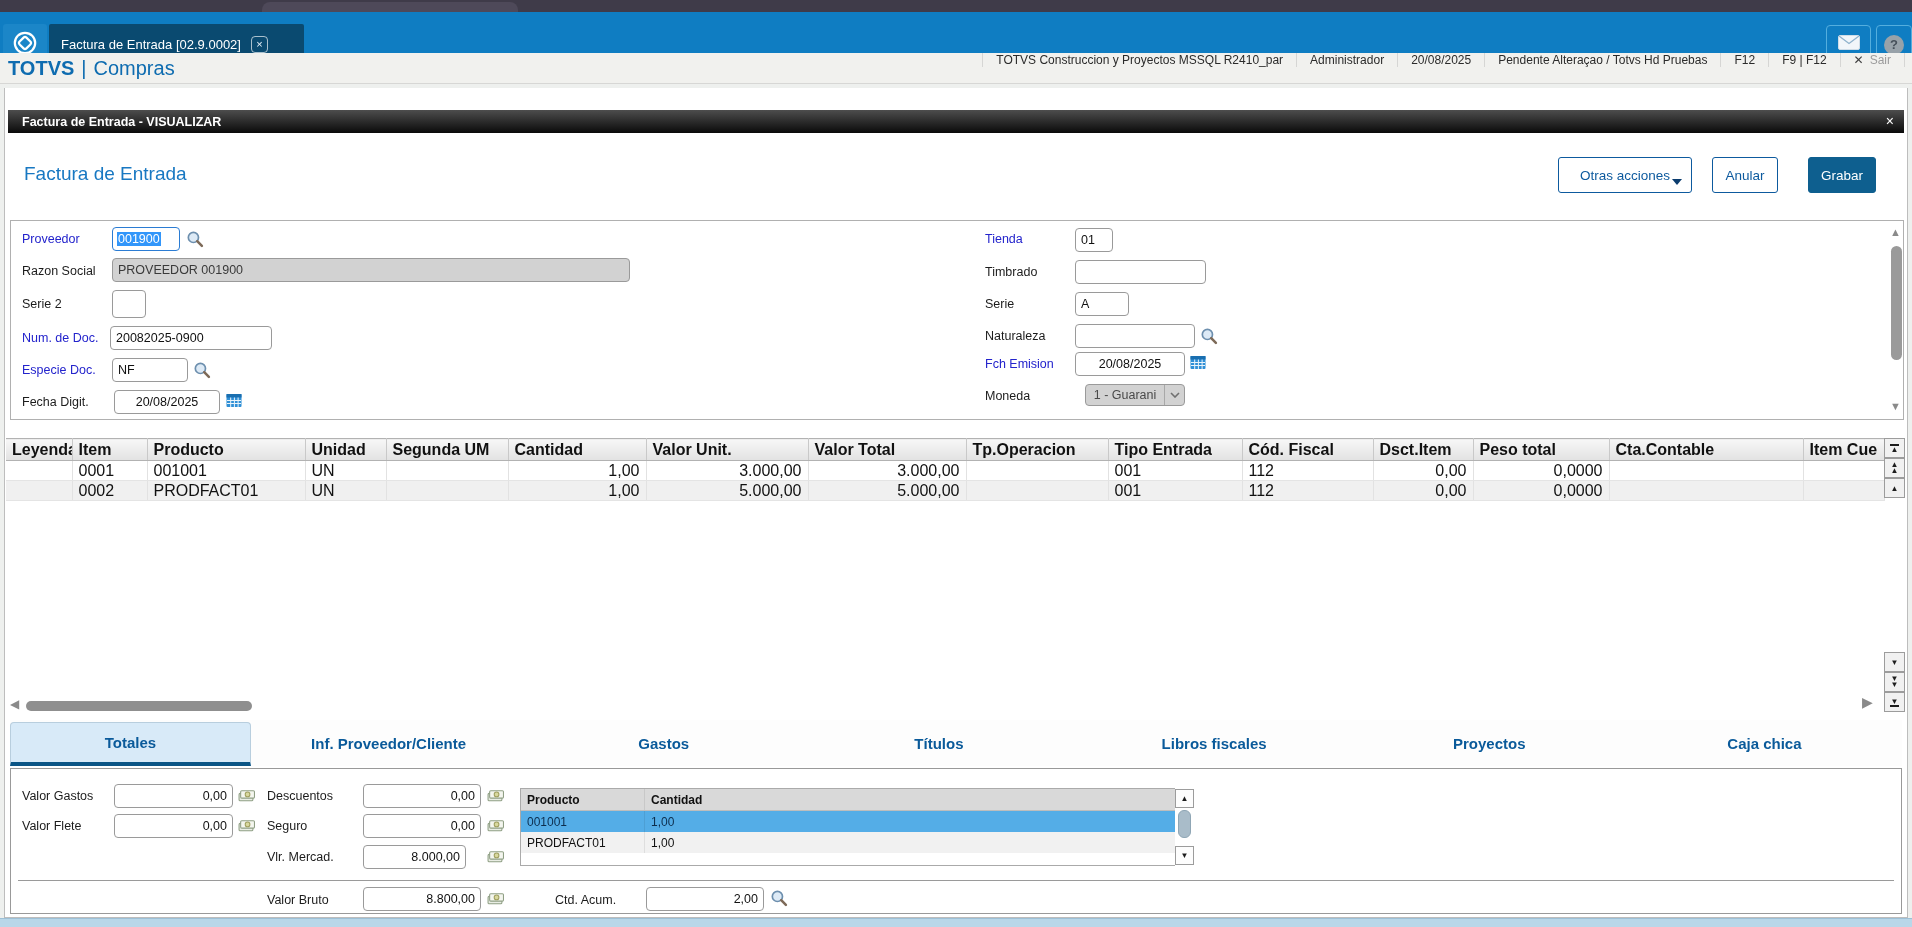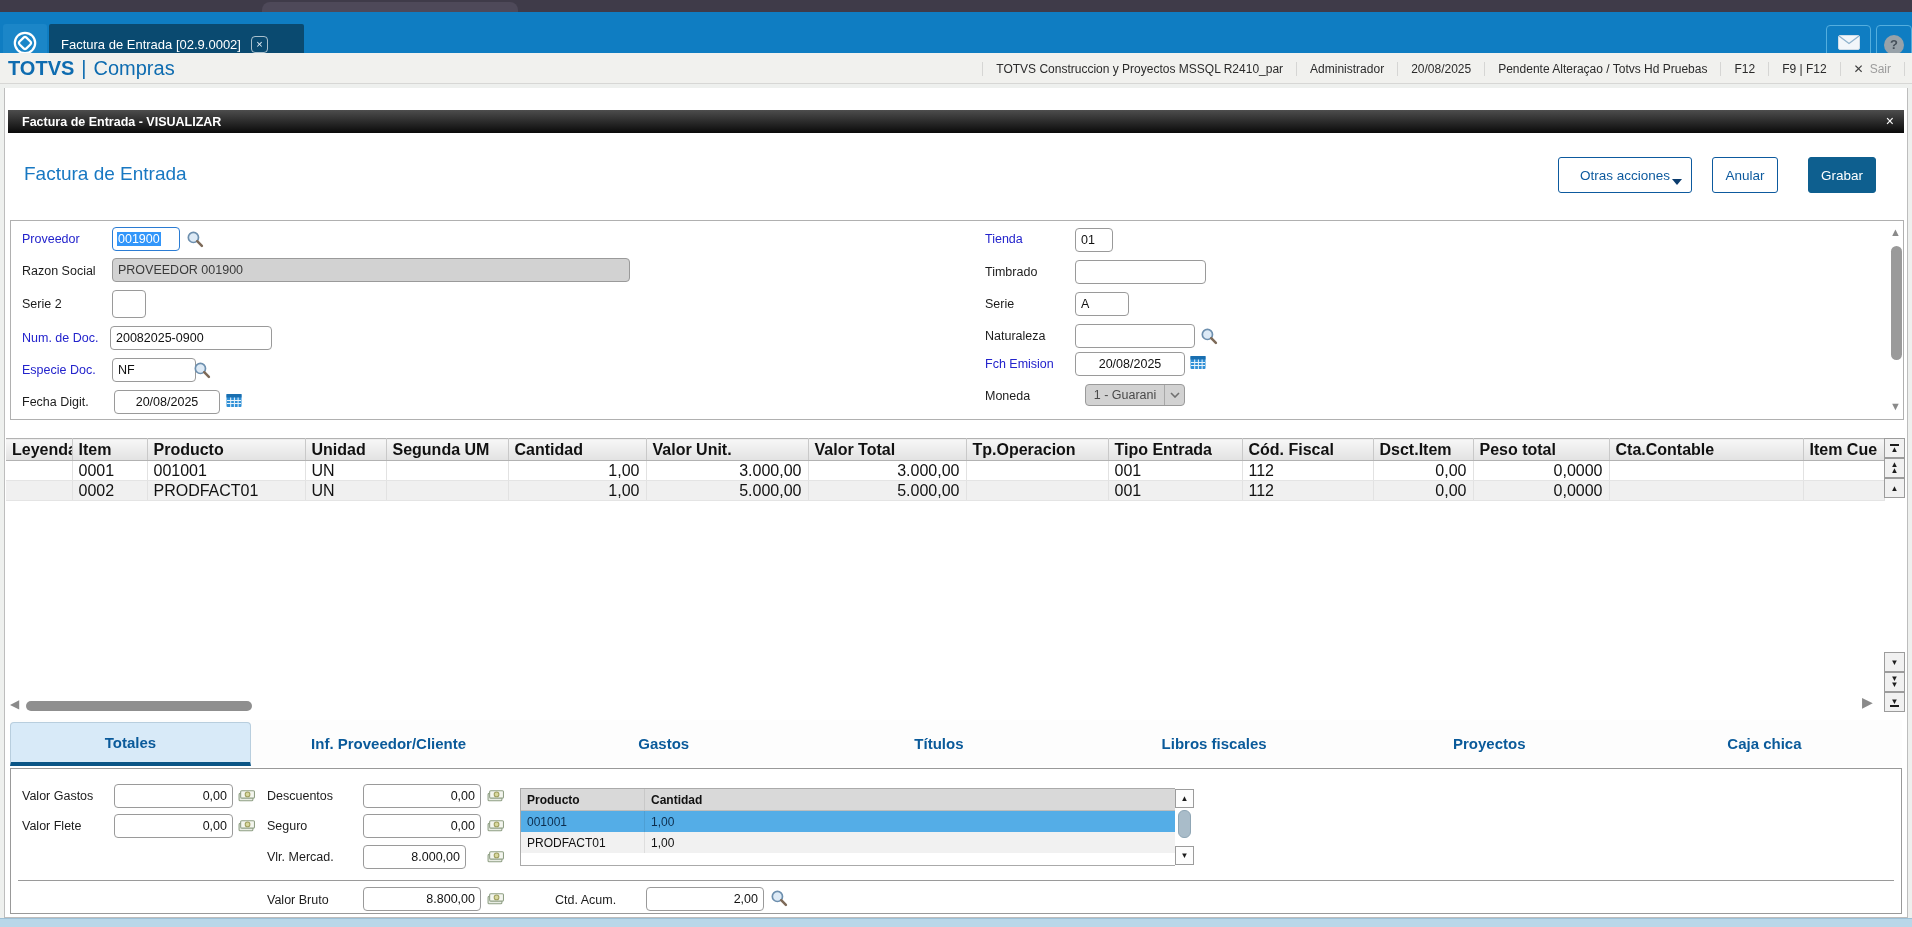--- a/index.html
+++ b/index.html
@@ -20,21 +20,21 @@
   .bar-icon-btn { position:absolute; top:13px; height:39px; border:1px solid #54aede; border-radius:4px; display:flex; align-items:center; justify-content:center; cursor:pointer; }
   #mail-btn { left:1826px; width:45px; }
   #help-btn { left:1876px; width:36px; }
   .help-circle { width:20px; height:20px; border-radius:50%; background:#98a2a9; color:#46505a; font-weight:bold; font-size:13px; text-align:center; line-height:20px; }
 
   
   .module-bar { position:absolute; left:0; top:53px; width:1912px; height:31px; background:#f1f1ee; border-bottom:1px solid #d7d7d5; }
   .brand-wrap { position:absolute; left:8px; top:0; height:31px; display:flex; align-items:center; color:#0e6cb0; font-size:20px; }
   .brand-name { font-weight:bold; }
   .brand-sep { margin:0 7px; font-weight:normal; }
-  .env-cells { position:absolute; right:7px; top:0; height:31px; display:flex; align-items:center; }
+  .env-cells { position:absolute; right:7px; top:0; height:31px; display:flex; align-items:flex-start; }
   .env-cell { display:flex; align-items:center; padding:0 13px; border-left:1px solid #d6d6d4; font-size:12px; color:#2b2b2b; white-space:nowrap; cursor:pointer; }
   .env-cell:last-child { border-right:1px solid #d6d6d4; }
   .exit-x { color:#3c3c3c; font-size:12px; margin-right:6px; }
   .exit-label { color:#9c9c9c; }
 
   
   .win { position:absolute; left:4px; top:88px; width:1904px; height:830px; background:#fff; border:1px solid #bdbdbd; border-top:none; }
   .dlg-titlebar { position:absolute; left:8px; top:110px; width:1896px; height:23px; background:linear-gradient(#4d4d4d,#0a0a0a); display:flex; align-items:center; }
   .dlg-title { color:#fff; font-weight:bold; font-size:12.5px; margin-left:14px; }
   .dlg-close { position:absolute; right:10px; color:#fff; font-size:14px; line-height:23px; cursor:pointer; }
@@ -191,21 +191,21 @@
   <span class="lbl" style="left:22px; top:264px;">Razon Social</span>
   <input class="inp disabled" style="left: 112px; top: 258px; width: 518px;" value="PROVEEDOR 001900">
 
   <span class="lbl" style="left:22px; top:297px;">Serie 2</span>
   <input class="inp" style="left: 112px; top: 290px; width: 34px; height: 28px;" value="">
 
   <span class="lbl link" style="left:22px; top:331px;">Num. de Doc.</span>
   <input class="inp" style="left: 110px; top: 326px; width: 162px;" value="20082025-0900">
 
   <span class="lbl link" style="left:22px; top:363px;">Especie Doc.</span>
-  <input class="inp" style="left: 112px; top: 358px; width: 84px;" value="NF">
+  <input class="inp" style="left: 112px; top: 358px; width: 76px;" value="NF">
   <span class="icon-abs" style="left:193px; top:361px;">
     <svg width="18" height="18" viewBox="0 0 17 17">
         <circle cx="7" cy="7" r="4.8" fill="#ddeaf6" stroke="#6d8fae" stroke-width="1.6"></circle>
         <line x1="10.6" y1="10.6" x2="15" y2="15" stroke="#7d6a58" stroke-width="2.4" stroke-linecap="round"></line>
       </svg>
   </span>
 
   <span class="lbl" style="left:22px; top:395px;">Fecha Digit.</span>
   <input class="inp center" style="left: 114px; top: 390px; width: 106px;" value="20/08/2025">
   <span class="icon-abs" style="left:226px; top:393px;">

